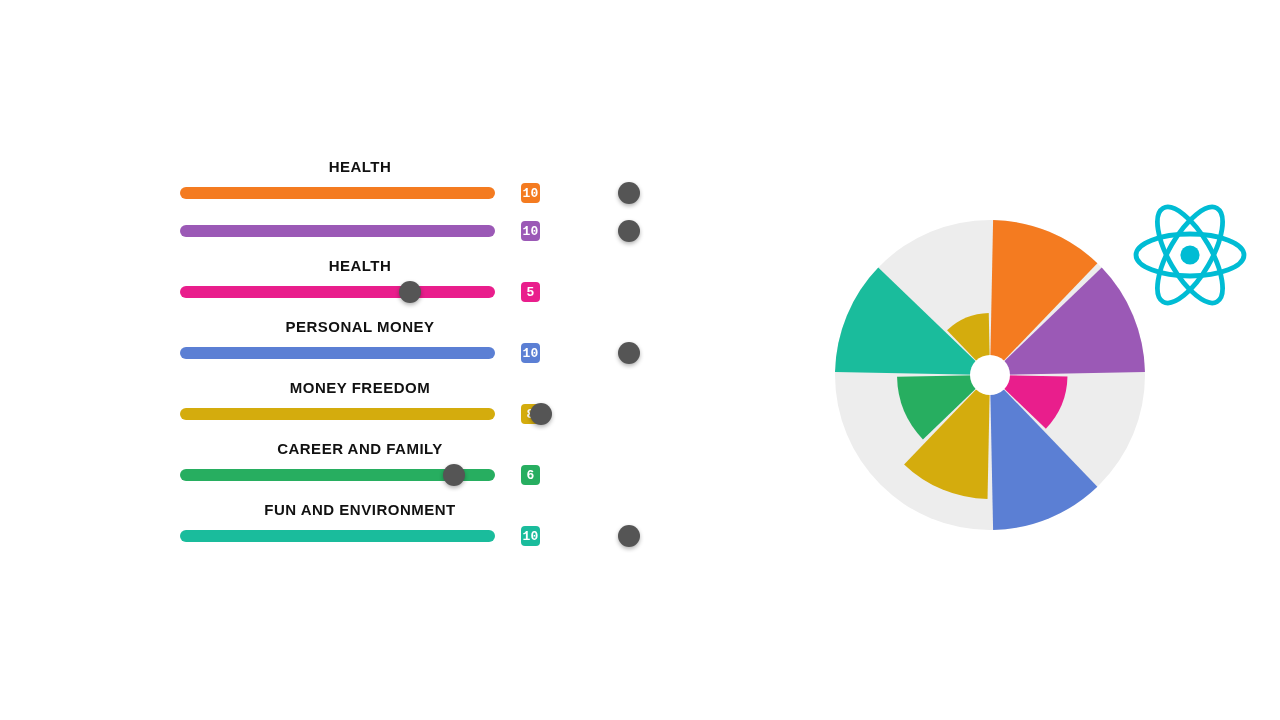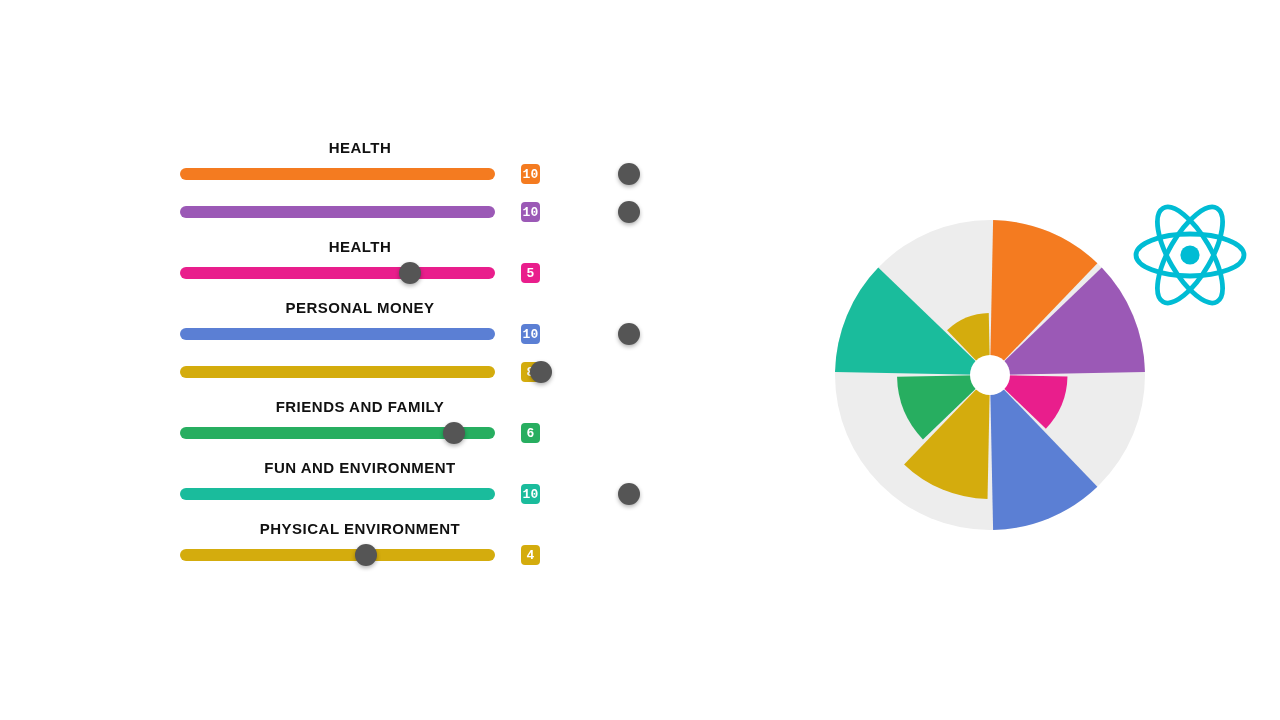--- a/index.html
+++ b/index.html
@@ -131,52 +131,44 @@
     <div class="slider-row">
       <div class="slider-label">PERSONAL MONEY</div>
       <div class="slider-track-container">
         <div class="slider-track" style="background: rgb(91, 127, 212);">
           <div class="slider-thumb" style="left: 438px;"></div>
         </div>
         <div class="slider-badge" style="background: rgb(91, 127, 212);">10</div>
       </div>
     </div>
     <div class="slider-row">
+      <div class="slider-label">MONEY FREEDOM</div>
       <div class="slider-track-container">
         <div class="slider-track" style="background: rgb(212, 172, 13);">
           <div class="slider-thumb" style="left: 350.4px;"></div>
         </div>
         <div class="slider-badge" style="background: rgb(212, 172, 13);">8</div>
       </div>
     </div>
     <div class="slider-row">
-      <div class="slider-label">FRIENDS AND FAMILY</div>
+      <div class="slider-label">CAREER AND FAMILY</div>
       <div class="slider-track-container">
         <div class="slider-track" style="background: rgb(39, 174, 96);">
           <div class="slider-thumb" style="left: 262.8px;"></div>
         </div>
         <div class="slider-badge" style="background: rgb(39, 174, 96);">6</div>
       </div>
     </div>
     <div class="slider-row">
       <div class="slider-label">FUN AND ENVIRONMENT</div>
       <div class="slider-track-container">
         <div class="slider-track" style="background: rgb(26, 188, 156);">
           <div class="slider-thumb" style="left: 438px;"></div>
         </div>
         <div class="slider-badge" style="background: rgb(26, 188, 156);">10</div>
-      </div>
-    </div>
-    <div class="slider-row">
-      <div class="slider-label">PHYSICAL ENVIRONMENT</div>
-      <div class="slider-track-container">
-        <div class="slider-track" style="background: rgb(212, 172, 13);">
-          <div class="slider-thumb" style="left: 175.2px;"></div>
-        </div>
-        <div class="slider-badge" style="background: rgb(212, 172, 13);">4</div>
       </div>
     </div>
   </div>
 
 <div class="right-panel">
 
   <div class="react-logo">
     <svg viewBox="0 0 200 200" xmlns="http://www.w3.org/2000/svg">
 
       <g fill="none" stroke="#00BCD4" stroke-width="8">

